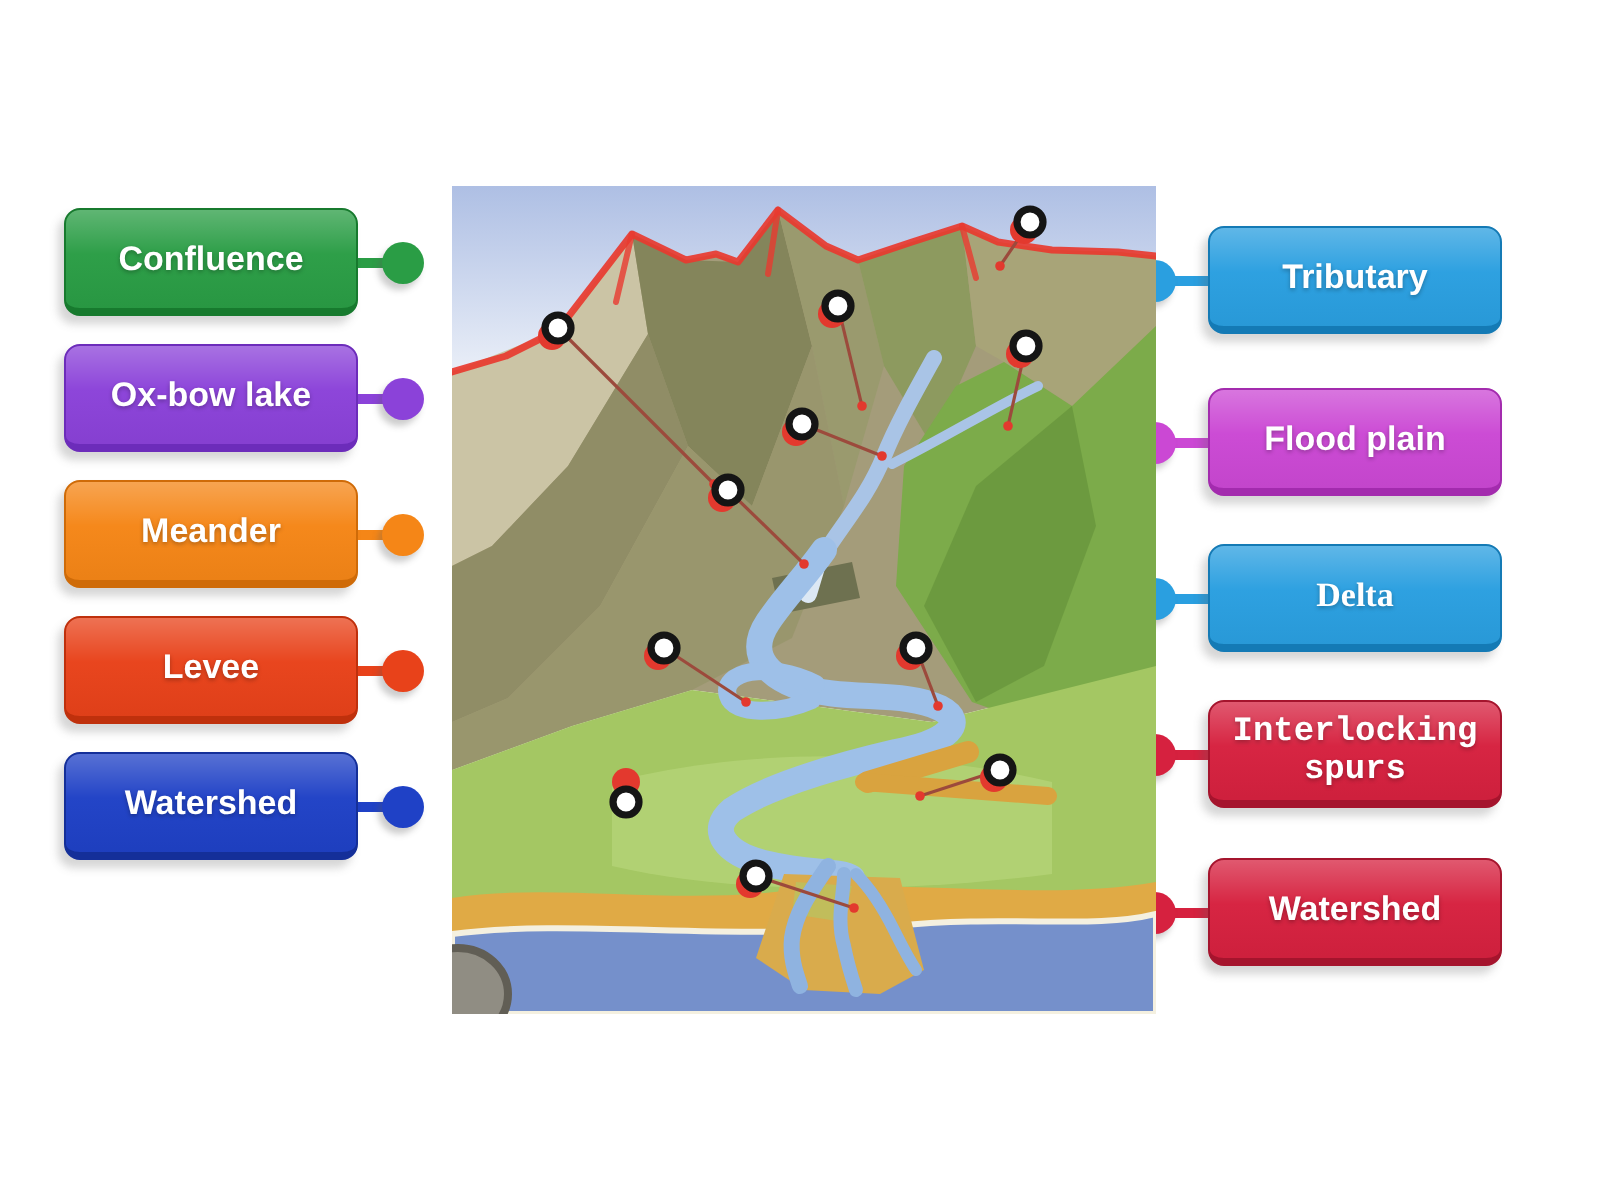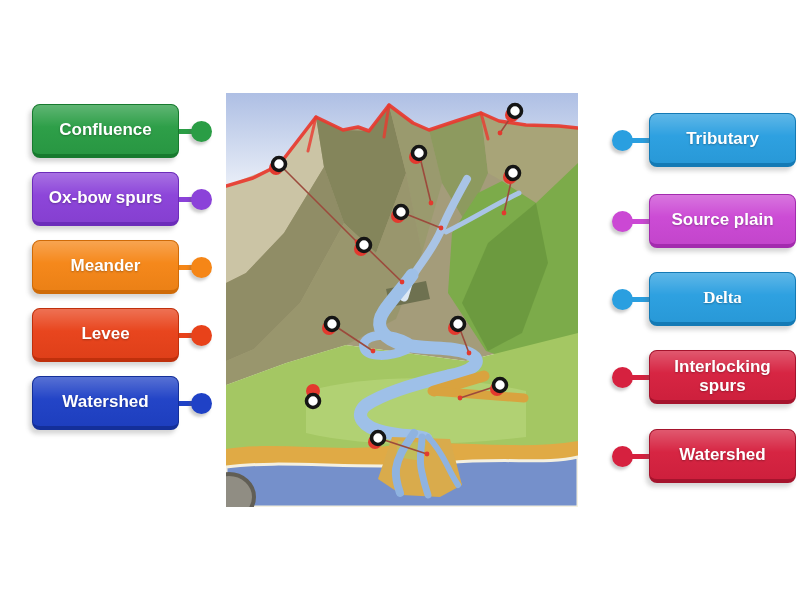--- a/index.html
+++ b/index.html
@@ -3,21 +3,21 @@
 <meta charset="utf-8">
 <style>
   html,body{margin:0;padding:0;}
   body{width:800px;height:600px;overflow:hidden;background:#ffffff;
        font-family:"Liberation Sans",sans-serif;}
   #canvas{position:relative;width:668px;height:600px;background:#ffffff;}
 
   
   .chip-row{position:absolute;height:54px;}
   .chip-row.left{left:32px;width:181px;}
-  .chip-row.right{left:612px;width:184px;}
+  .chip-row.right{left:567px;width:184px;}
   .chip{position:absolute;top:0;height:49px;width:145px;
         background-color:var(--c);
         background-image:linear-gradient(180deg,rgba(255,255,255,.25),rgba(255,255,255,.02) 45%,rgba(0,0,0,.04));
         border:1px solid var(--d);border-bottom:4px solid var(--d);
         border-radius:8px;box-shadow:-3px 4px 4px rgba(90,90,90,.25);
         display:flex;align-items:center;justify-content:center;
         color:#fff;font-weight:700;font-size:17px;line-height:19px;text-align:center;
         text-shadow:0 1px 2px rgba(0,0,0,.28);cursor:pointer;box-sizing:content-box;}
   .chip-row.left  .chip{left:0;}
   .chip-row.right .chip{left:37px;}
@@ -41,21 +41,21 @@
     <div class="conn-line"></div>
     <div class="conn-dot"></div>
     <div class="chip">
         <span>Confluence</span>
       </div>
   </div>
   <div class="chip-row left" style="top: 172px; --c: #8b42d9; --d: #6c2cba;">
     <div class="conn-line"></div>
     <div class="conn-dot"></div>
     <div class="chip">
-        <span>Ox-bow spurs</span>
+        <span>Ox-bow lake</span>
       </div>
   </div>
   <div class="chip-row left" style="top: 308px; --c: #e8421a; --d: #bf300c;">
     <div class="conn-line"></div>
     <div class="conn-dot"></div>
     <div class="chip">
         <span>Levee</span>
       </div>
   </div>
   <div class="chip-row left" style="top: 240px; --c: #f58617; --d: #cf6b08;">
@@ -77,31 +77,31 @@
     <div class="conn-line"></div>
     <div class="conn-dot"></div>
     <div class="chip">
         <span>Tributary</span>
       </div>
   </div>
   <div class="chip-row right" style="top: 194px; --c: #cb48d4; --d: #a32bae;">
     <div class="conn-line"></div>
     <div class="conn-dot"></div>
     <div class="chip">
-        <span>Source plain</span>
+        <span>Flood plain</span>
       </div>
   </div>
   <div class="chip-row right" style="top: 272px; font-family: Liberation Serif, serif; --c: #2a9fe0; --d: #147ab5;">
     <div class="conn-line"></div>
     <div class="conn-dot"></div>
     <div class="chip">
         <span>Delta</span>
       </div>
   </div>
-  <div class="chip-row right" style="top: 350px; --c: #d6213f; --d: #a5142d;">
+  <div class="chip-row right" style="top: 350px; font-family: Liberation Mono, monospace; --c: #d6213f; --d: #a5142d;">
     <div class="conn-line"></div>
     <div class="conn-dot"></div>
     <div class="chip">
         <span>Interlocking spurs</span>
       </div>
   </div>
   <div class="chip-row right" style="top: 429px; --c: #d6213f; --d: #a5142d;">
     <div class="conn-line"></div>
     <div class="conn-dot"></div>
     <div class="chip">

